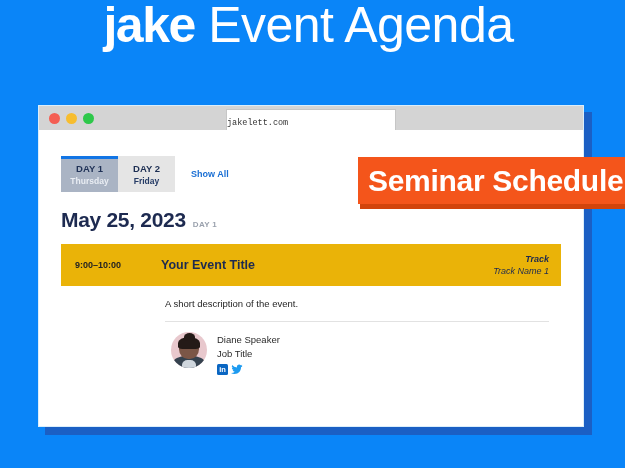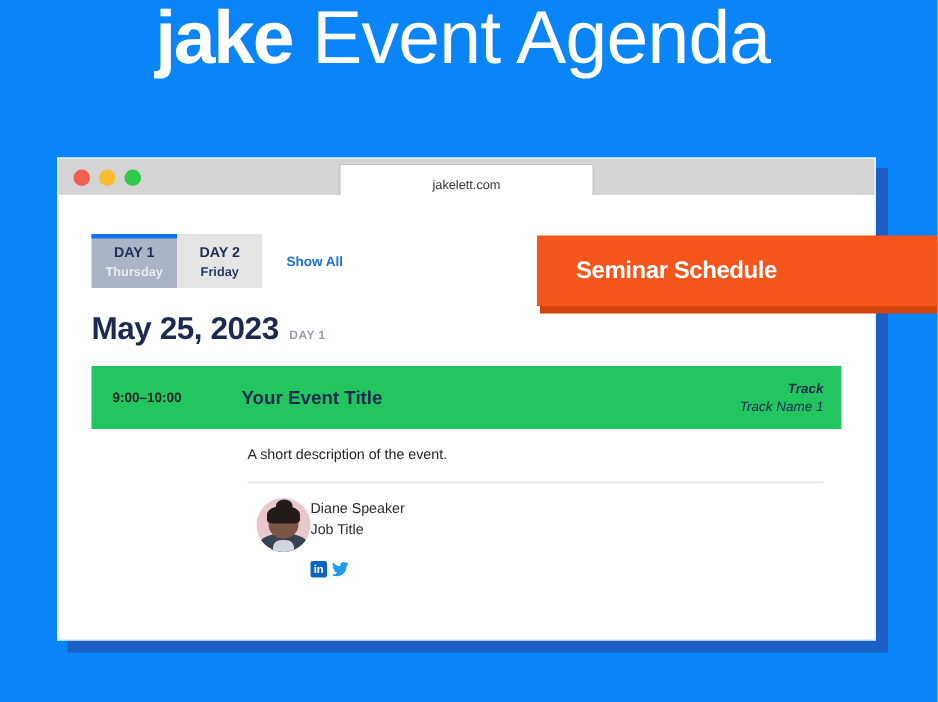--- a/index.html
+++ b/index.html
@@ -93,21 +93,22 @@
     left: 50%;
     transform: translateX(-50%);
     top: 3px;
     width: 170px;
     height: 27px;
     background: #ffffff;
     border: 1px solid #c6c6c6;
     box-sizing: border-box;
     display: flex;
     align-items: center;
-    justify-content: center;
+    justify-content: flex-start;
+    font-family: Liberation Mono, monospace;
   }
   .urlbar span {
     font-size: 8.5px;
     color: #333333;
   }
 
   
   .page {
     position: relative;
     padding: 26px 22px 0 22px;
@@ -179,21 +180,21 @@
   .date-sub {
     font-size: 8px;
     font-weight: 700;
     color: #9aa1ad;
     letter-spacing: 0.3px;
   }
 
   
   .event-row {
     margin-top: 12px;
-    background: #22c55e;
+    background: #eab308;
     display: flex;
     align-items: center;
     padding: 9px 12px 9px 14px;
     box-sizing: border-box;
     min-height: 40px;
   }
   .event-time {
     font-size: 9px;
     font-weight: 700;
     color: #232323;
@@ -245,20 +246,21 @@
   .divider {
     border-top: 1px solid #e2e2e2;
     margin-top: 12px;
   }
 
   
   .speaker {
     display: flex;
     align-items: flex-start;
     margin-top: 10px;
+    gap: 10px;
     padding-left: 6px;
   }
   .avatar {
     width: 36px;
     height: 36px;
     border-radius: 50%;
     flex: none;
     overflow: hidden;
     position: relative;
     background: #e8c8cd;
@@ -306,21 +308,21 @@
   }
   .speaker-job {
     font-size: 9.5px;
     color: #2b2b2b;
     line-height: 14px;
   }
   .socials {
     display: flex;
     align-items: center;
     gap: 3px;
-    margin-top: 13px;
+    margin-top: 3px;
   }
   .soc-li {
     width: 11px;
     height: 11px;
     background: #0a66c2;
     border-radius: 1.5px;
     color: #ffffff;
     font-size: 7.5px;
     font-weight: 700;
     line-height: 11px;
@@ -357,23 +359,23 @@
     position: absolute;
     left: 358px;
     top: 157px;
     width: 267px;
     height: 47px;
     background: #f4551b;
     display: flex;
     align-items: center;
   }
   .banner-text {
-    margin-left: 26px;
+    margin-left: 10px;
     color: #ffffff;
-    font-size: 16px;
+    font-size: 30px;
     font-weight: 700;
     letter-spacing: -0.3px;
     white-space: nowrap;
   }
 </style>
 </head>
 <body>
 
 <div id="canvas">
 

